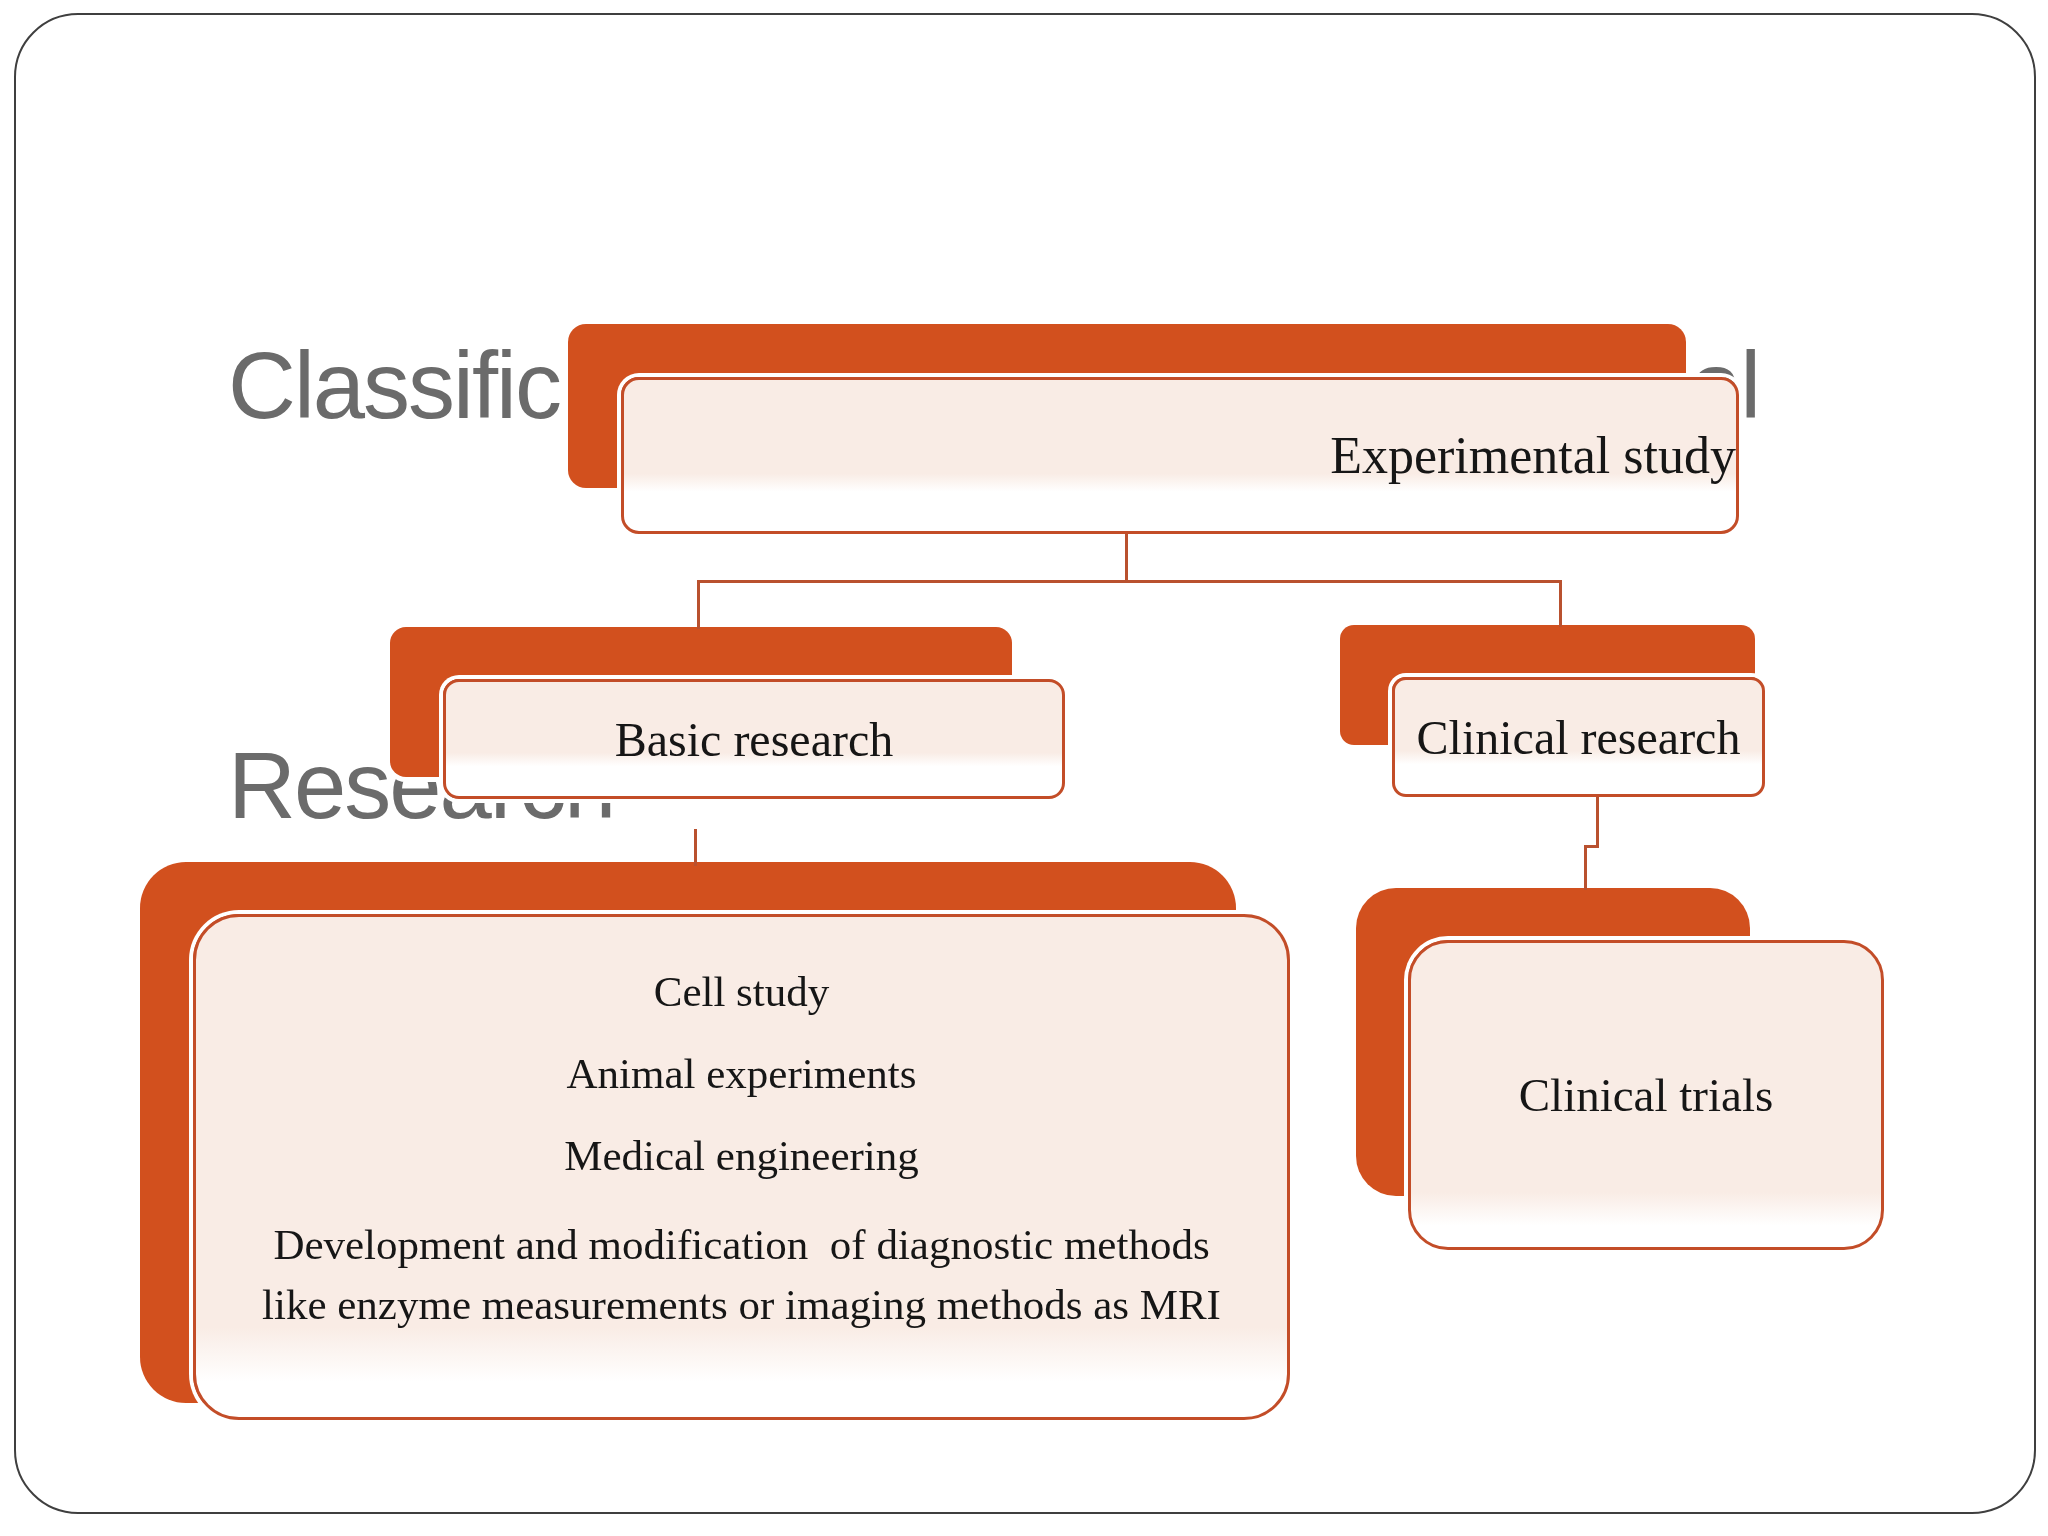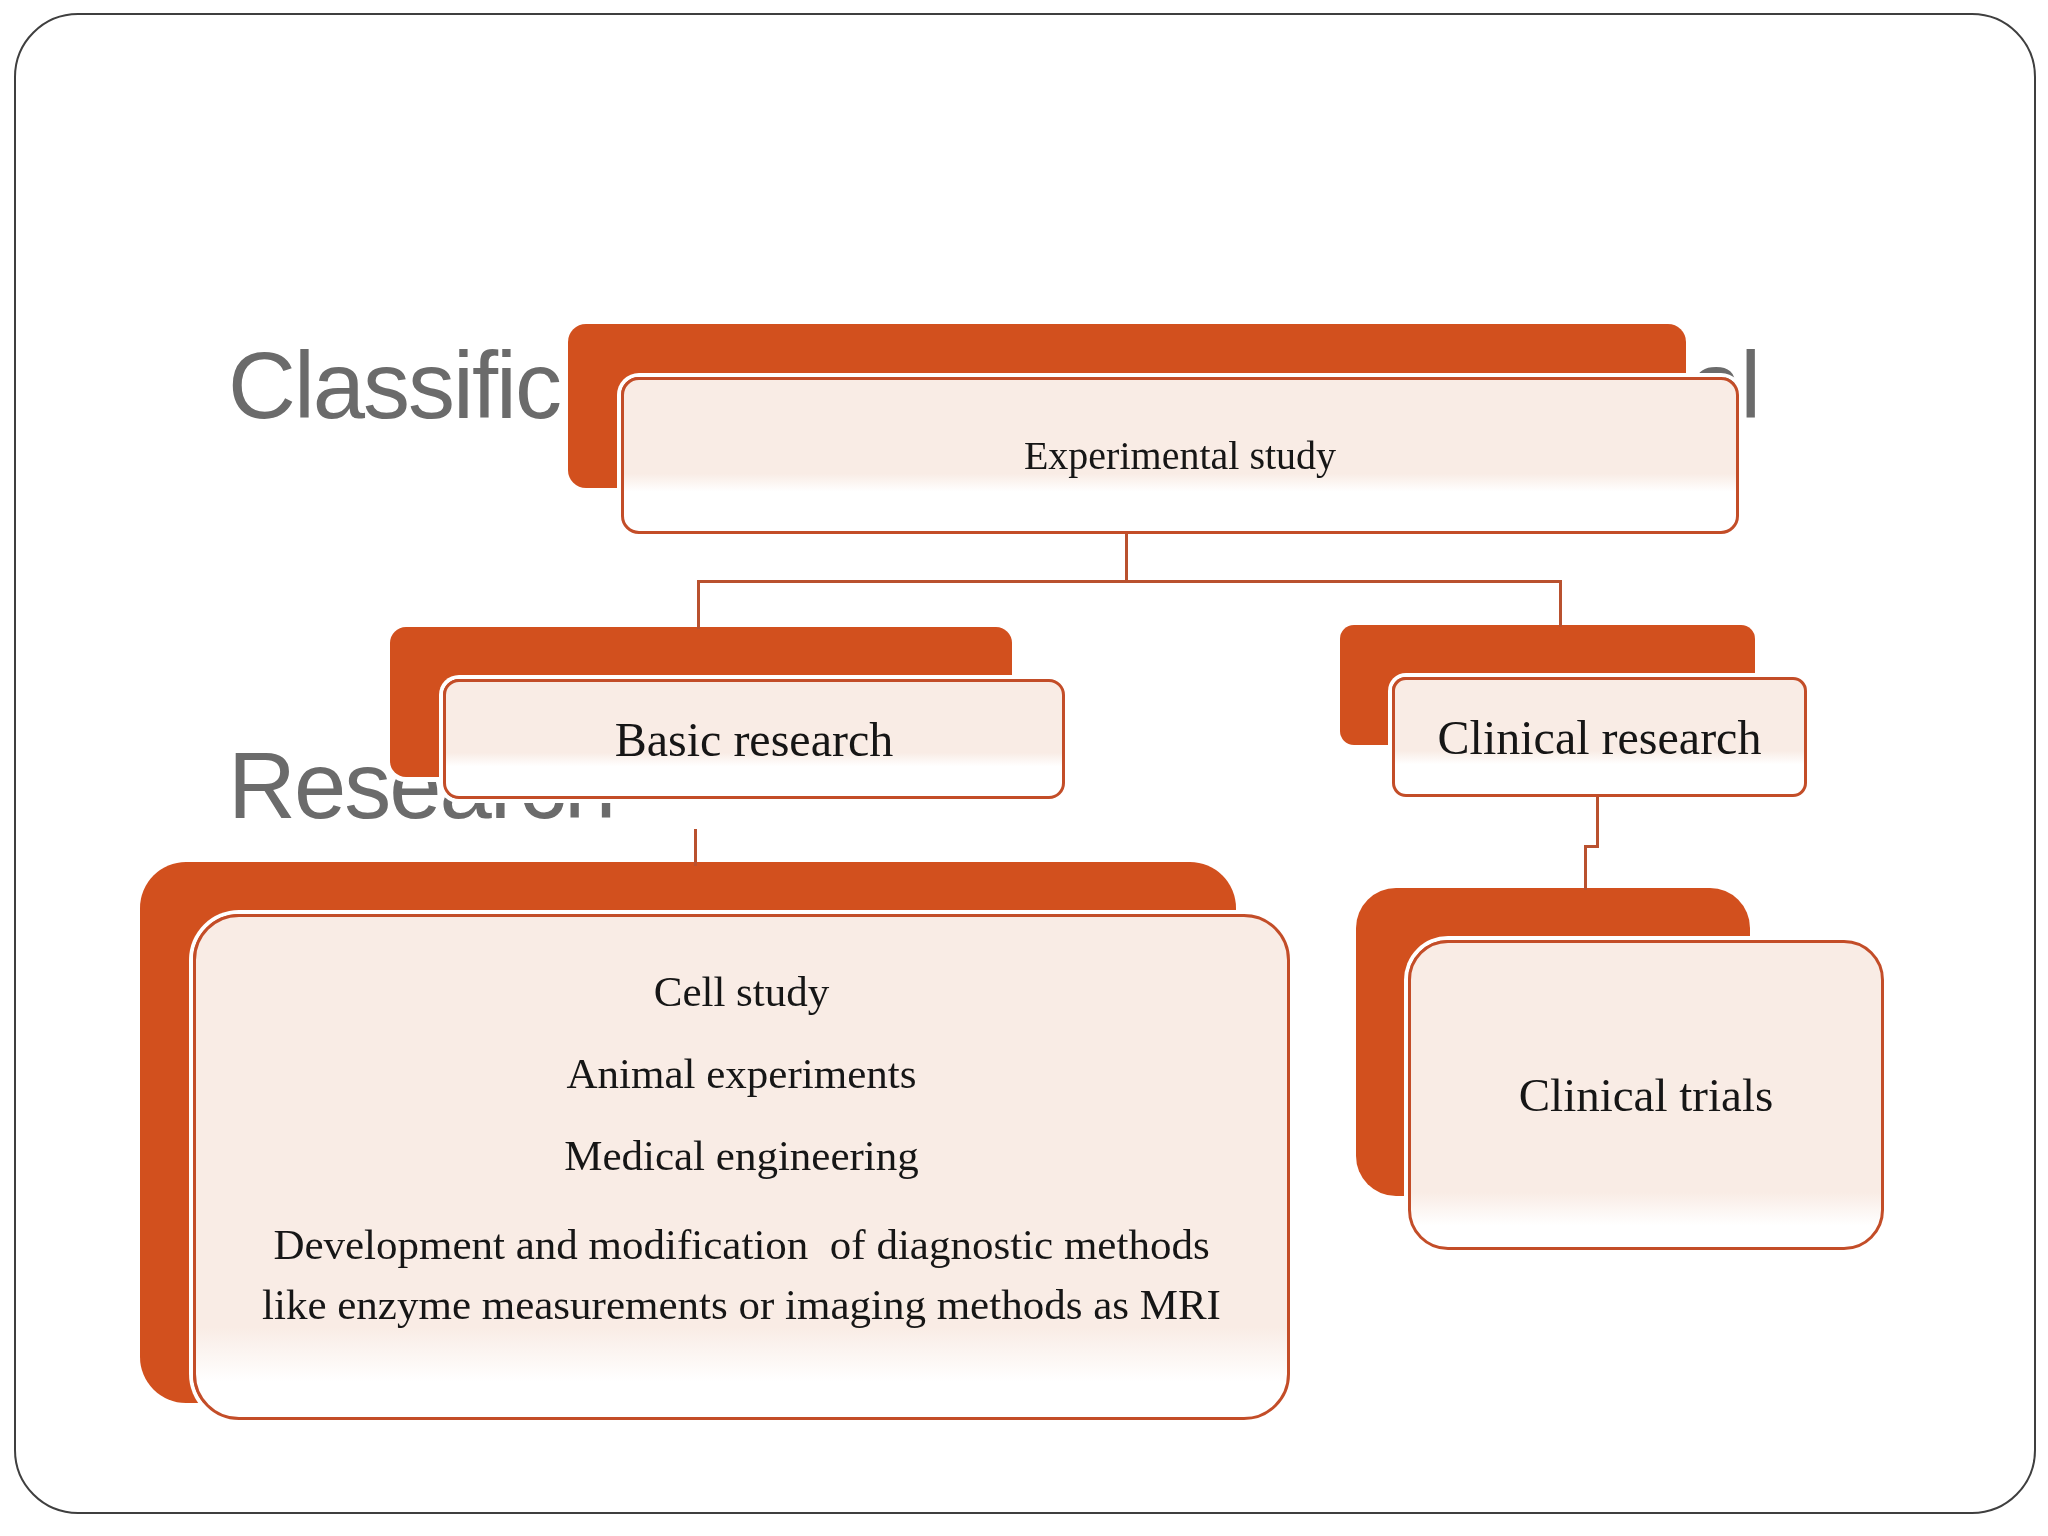--- a/index.html
+++ b/index.html
@@ -62,35 +62,35 @@
   <div class="conn" style="left:697px;top:580px;width:865px;height:3px;"></div>
   <div class="conn" style="left:697px;top:580px;width:3px;height:49px;"></div>
   <div class="conn" style="left:1559px;top:580px;width:3px;height:47px;"></div>
   <div class="conn" style="left:694px;top:829px;width:3px;height:37px;"></div>
   <div class="conn" style="left:1596px;top:797px;width:3px;height:51px;"></div>
   <div class="conn" style="left:1584px;top:845px;width:15px;height:3px;"></div>
   <div class="conn" style="left:1584px;top:845px;width:3px;height:45px;"></div>
 
   <div>
     <div class="back" style="left:568px;top:324px;width:1118px;height:164px;border-radius:18px;"></div>
-    <div class="front" style="left:621px;top:377px;width:1118px;height:157px;border-radius:18px;font-size:40px;">
+    <div class="front" style="left:621px;top:377px;width:1118px;height:157px;border-radius:18px;font-size:52px;justify-content:flex-end;">
       <span class="lbl">Experimental study</span>
     </div>
   </div>
 
   <div>
     <div class="back" style="left:390px;top:627px;width:622px;height:150px;border-radius:16px;"></div>
     <div class="front" style="left:443px;top:679px;width:622px;height:120px;border-radius:16px;font-size:48px;">
       <span class="lbl">Basic research</span>
     </div>
   </div>
 
   <div>
     <div class="back" style="left:1340px;top:625px;width:415px;height:120px;border-radius:14px;"></div>
-    <div class="front" style="left:1392px;top:677px;width:415px;height:120px;border-radius:14px;font-size:48px;">
+    <div class="front" style="left:1392px;top:677px;width:373px;height:120px;border-radius:14px;font-size:48px;">
       <span class="lbl">Clinical research</span>
     </div>
   </div>
 
   <div>
     <div class="back" style="left:140px;top:862px;width:1096px;height:541px;border-radius:46px;"></div>
     <div class="front deep" style="left:193px;top:914px;width:1097px;height:506px;border-radius:46px;">
       <div class="details-content">
         <div>Cell study</div>
         <div>Animal experiments</div>

